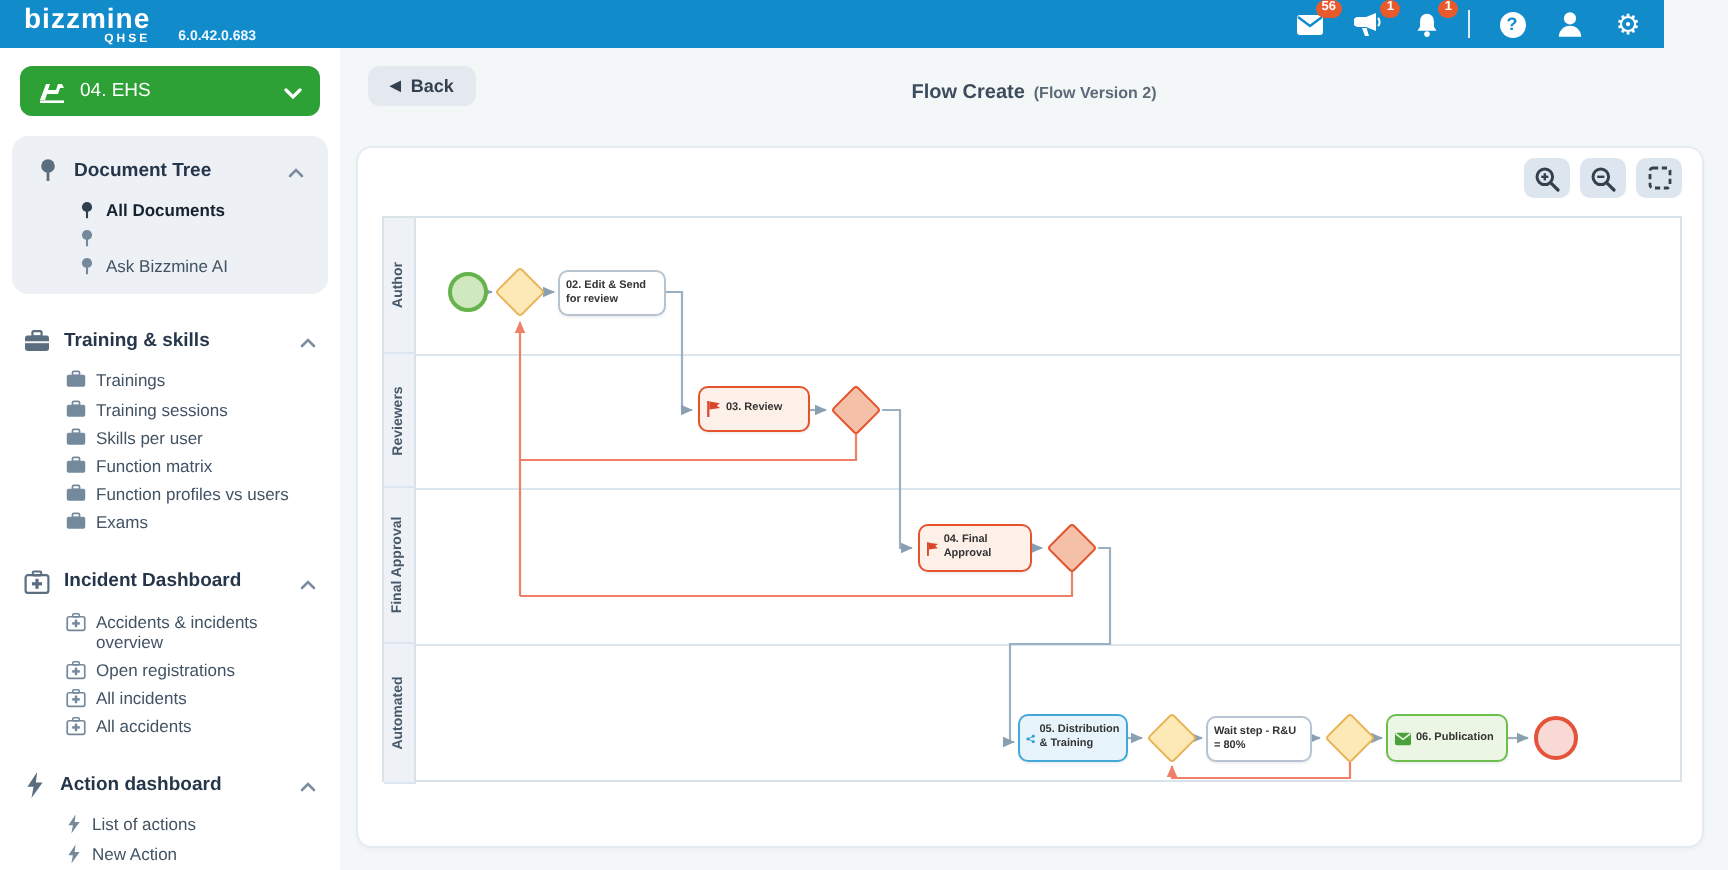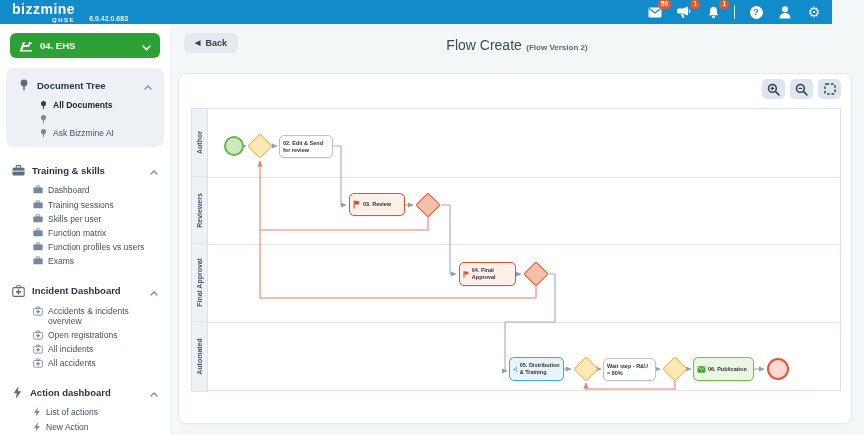--- a/index.html
+++ b/index.html
@@ -23,42 +23,42 @@
   .tb-divider { width:1px; height:14px; background:rgba(255,255,255,0.85); }
   .help-circle { width:13px; height:13px; border-radius:50%; background:#fff; color:#128bcb;
     font-size:9px; font-weight:bold; display:flex; align-items:center; justify-content:center; }
   .gear-glyph { font-size:14px; line-height:1; color:#fff; }
 
   
   .sidebar { position:absolute; left:0; top:24px; width:170px; bottom:0; background:#fff;
     padding-top:9px; overflow:hidden; }
   .collection-btn { margin:0 10px 10px 10px; height:25px; background:#2da135; border-radius:6px;
     display:flex; align-items:center; gap:7px; padding:0 9px; color:#fff; cursor:pointer; }
-  .collection-btn .lbl { font-size:9.5px; font-weight:bold; }
+  .collection-btn .lbl { font-size:9.5px; font-weight:normal; }
   .collection-btn .chev { margin-left:auto; }
   .side-card { background:#edf1f5; border-radius:8px; margin:0 6px 12px 6px; padding:6px 6px 7px 6px; }
   .sec-head { display:flex; align-items:center; gap:7px; padding:2px 6px; cursor:pointer; }
   .sec-head .t { font-size:9.5px; font-weight:bold; color:#26364a; }
   .sec-head .chev { margin-left:auto; }
   .sec-items { padding:2px 4px 0 27px; }
   .side-item { display:flex; align-items:flex-start; gap:5px; font-size:8.5px; color:#425364;
     padding:2px 0; cursor:pointer; line-height:1.2; }
   .side-item.active { font-weight:bold; color:#16222e; }
   .side-item .ic { flex:0 0 auto; margin-top:0px; }
   .section { margin:0 6px 11px 6px; }
 
   
   .main { position:absolute; left:170px; top:24px; right:0; bottom:0; background:#f4f7f8; }
   .back-btn { position:absolute; left:14px; top:9px; background:#e3e9ef; border-radius:6px;
     padding:5px 11px; font-size:9px; font-weight:bold; color:#33414e; cursor:pointer;
     display:flex; align-items:center; gap:5px;text-align:right; }
   .back-arrow { font-size:7px; color:#33414e; }
   .page-title { position:absolute; left:0; right:0; top:12px; text-align:center;
     color:#3c4c5c; }
-  .page-title .big { font-size:14px; font-weight:normal; }
+  .page-title .big { font-size:10px; font-weight:bold; }
   .page-title .small { font-size:8px; font-weight:bold; color:#55varies6575; color:#5a6a78; }
 
   .canvas { position:absolute; left:8px; top:49px; width:674px; height:351px; background:#fff;
     border:1px solid #e5ebef; border-radius:8px; box-shadow:0 1px 2px rgba(40,60,80,0.04); }
   .canvas-toolbar { position:absolute; top:5px; right:10px; display:flex; gap:5px; }
   .cv-btn { width:23px; height:20px; background:#dde6ee; border-radius:5px; display:flex;
     align-items:center; justify-content:center; cursor:pointer; }
 
   
   .pool { position:absolute; left:12px; top:34px; width:650px; height:283px;
@@ -203,21 +203,21 @@
             <path d="M1 4 L4 1 L7 4" stroke="#7d8da0" stroke-width="1.3" fill="none" stroke-linecap="round"></path>
           </svg>
       </span>
     </div>
     <div class="sec-items">
       <div class="side-item">
         <svg class="ic" width="10" height="9" viewBox="0 0 13 11">
             <rect x="0.5" y="2.8" width="12" height="7.7" rx="1.2" fill="#75899c"></rect>
             <rect x="4.2" y="0.6" width="4.6" height="2.6" rx="0.8" fill="none" stroke="#75899c" stroke-width="1.1"></rect>
           </svg>
-        <span>Dashboard</span>
+        <span>Trainings</span>
       </div>
       <div class="side-item">
         <svg class="ic" width="10" height="9" viewBox="0 0 13 11">
             <rect x="0.5" y="2.8" width="12" height="7.7" rx="1.2" fill="#75899c"></rect>
             <rect x="4.2" y="0.6" width="4.6" height="2.6" rx="0.8" fill="none" stroke="#75899c" stroke-width="1.1"></rect>
           </svg>
         <span>Training sessions</span>
       </div>
       <div class="side-item">
         <svg class="ic" width="10" height="9" viewBox="0 0 13 11">

